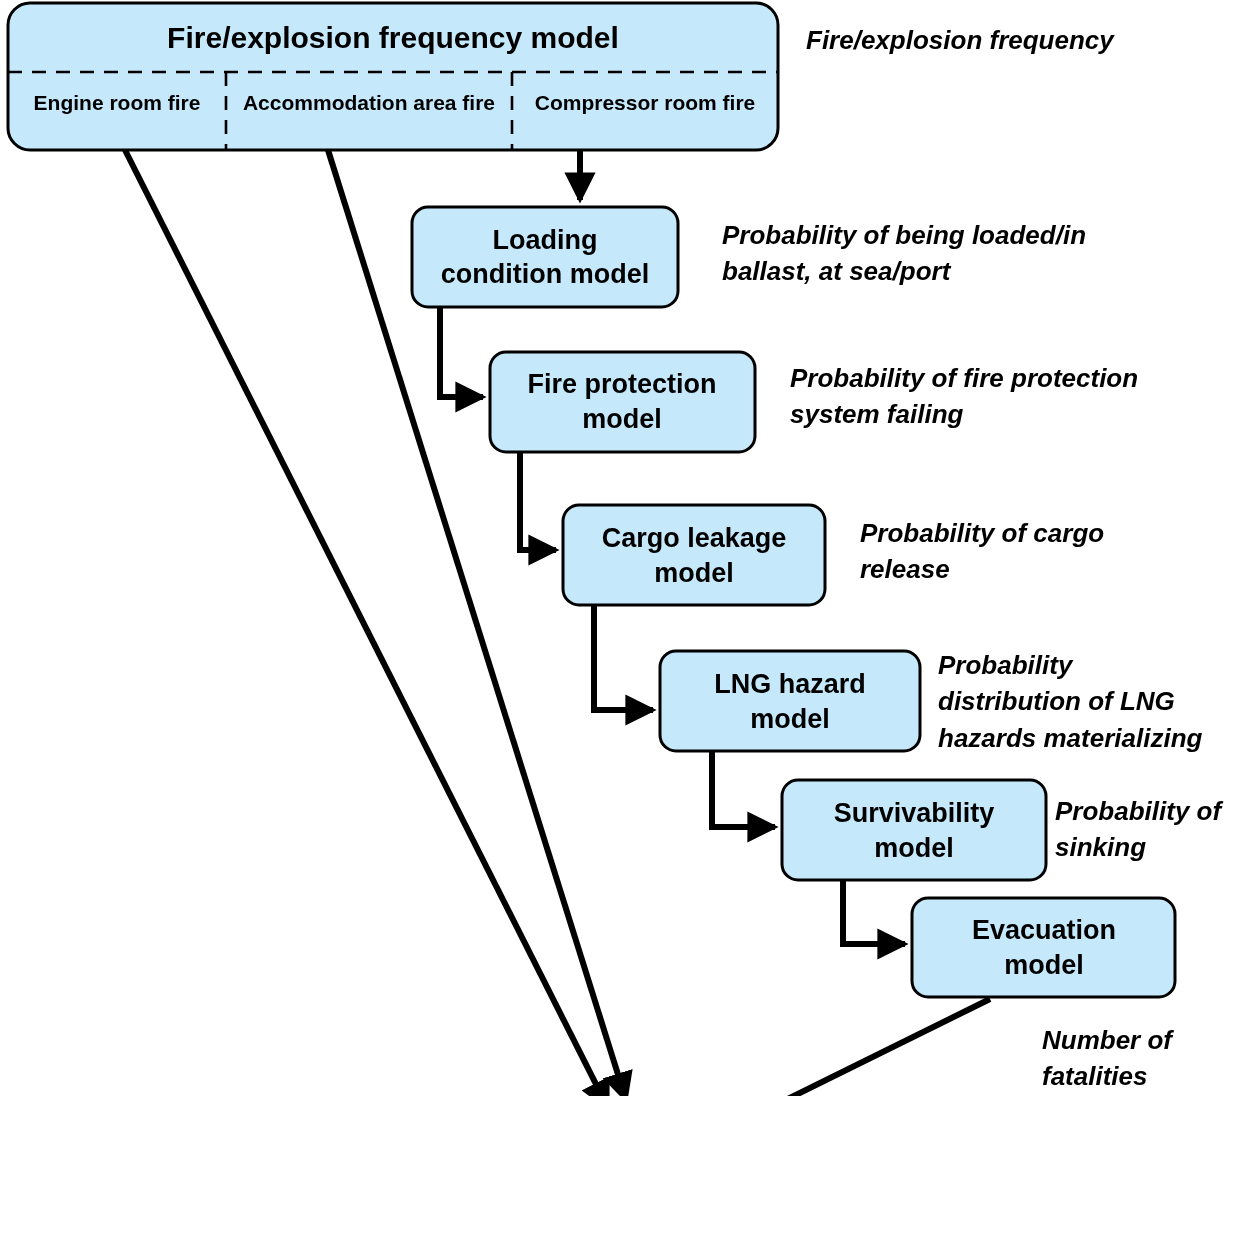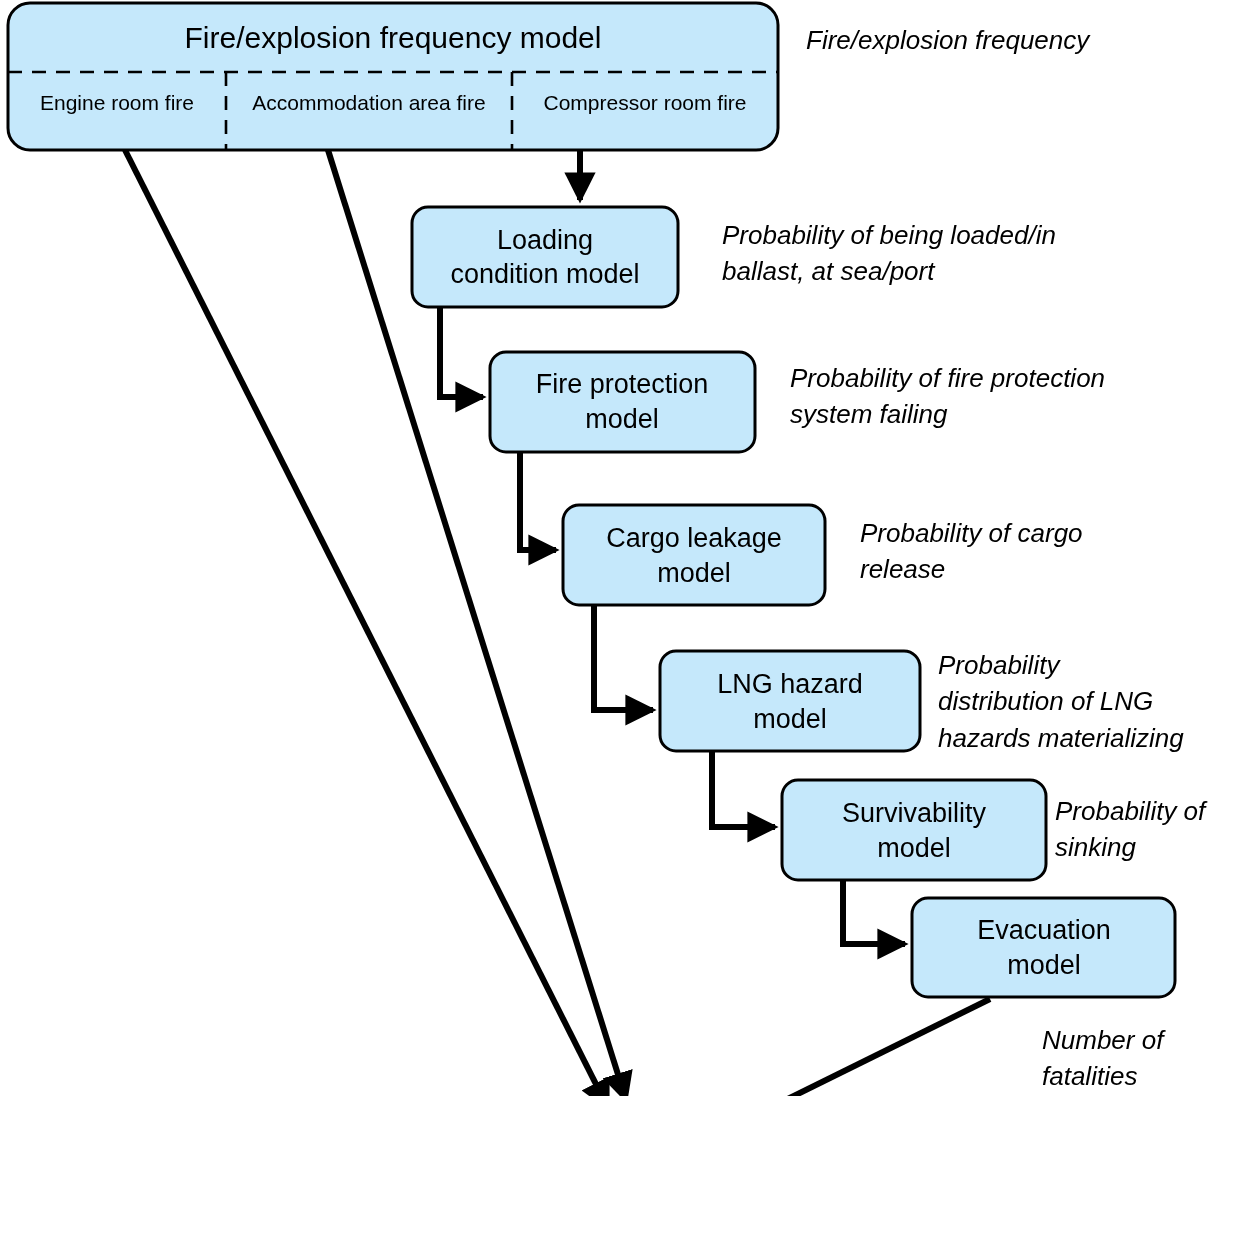--- a/index.html
+++ b/index.html
@@ -8,20 +8,21 @@
     padding: 0;
     background: #ffffff;
   }
   #diagram-root {
     position: relative;
     width: 1258px;
     height: 1096px;
     background: #ffffff;
     font-family: "Liberation Sans", sans-serif;
     overflow: hidden;
+    font-weight: bold;
   }
   svg.diagram-canvas {
     display: block;
     width: 1258px;
     height: 1234px;
   }
   text {
     fill: #000000;
     font-family: "Liberation Sans", sans-serif;
   }

